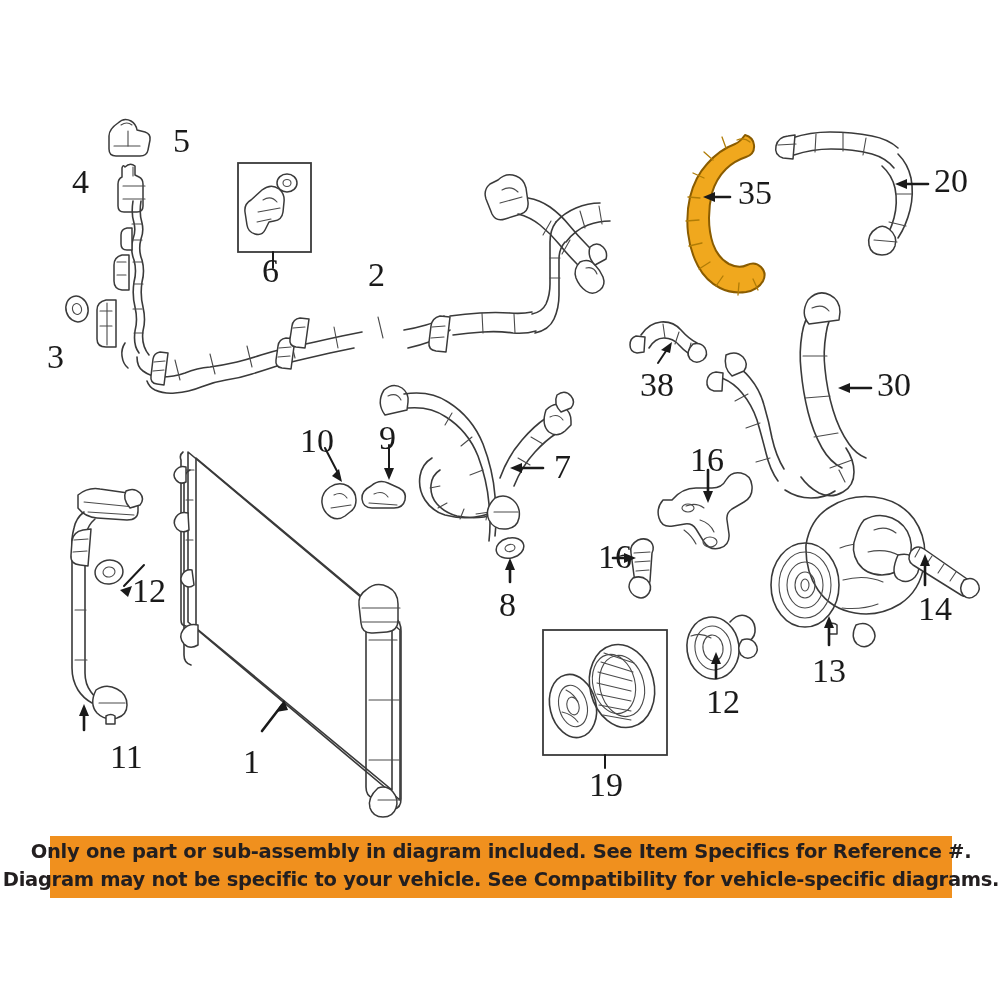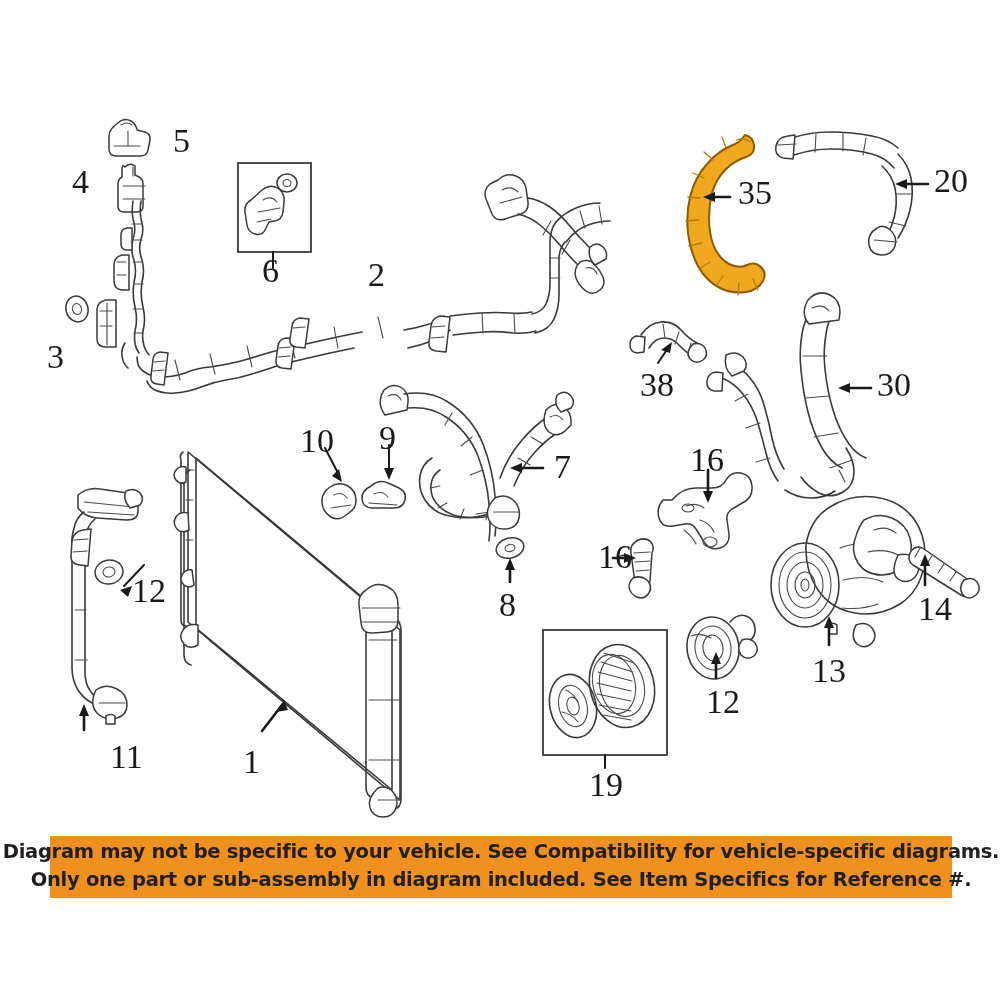--- a/index.html
+++ b/index.html
@@ -470,17 +470,17 @@
   <div class="callout-label" style="left:690px; top:443px;">16</div>
   <div class="callout-label" style="left:578px; top:540px;margin-left:20px;">16</div>
   <div class="callout-label" style="left:706px; top:685px;">12</div>
   <div class="callout-label" style="left:589px; top:768px;">19</div>
   <div class="callout-label" style="left:934px; top:164px;">20</div>
   <div class="callout-label" style="left:877px; top:368px;">30</div>
   <div class="callout-label" style="left:738px; top:176px;">35</div>
   <div class="callout-label" style="left:640px; top:368px;">38</div>
 
   <div id="disclaimer-banner">
+    <div class="banner-line">Only one part or sub-assembly in diagram included. See Item Specifics for Reference #.</div>
     <div class="banner-line">Diagram may not be specific to your vehicle. See Compatibility for vehicle-specific diagrams.</div>
-    <div class="banner-line">Only one part or sub-assembly in diagram included. See Item Specifics for Reference #.</div>
   </div>
 
 </div>
 
 </body></html>

